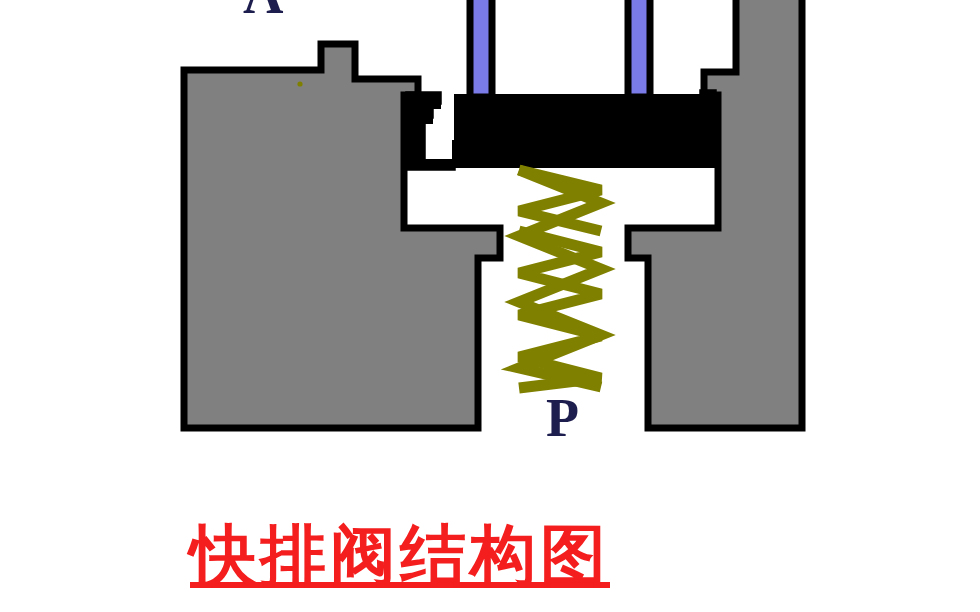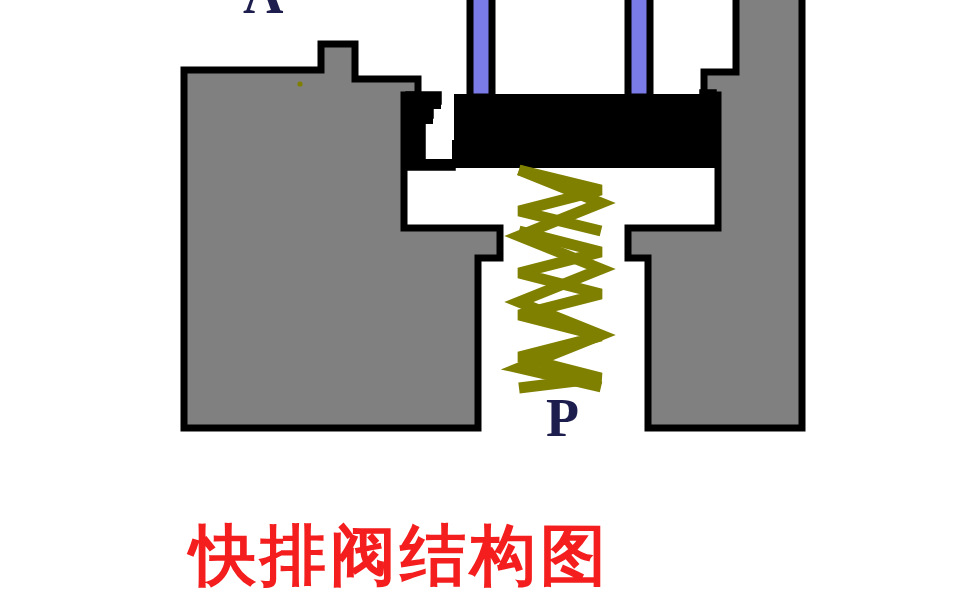--- a/index.html
+++ b/index.html
@@ -56,20 +56,21 @@
     top: 516px;
     width: 800px;
     text-align: center;
     font-family: "DejaVu Sans", "Liberation Sans", sans-serif;
     font-size: 66px;
     font-weight: 700;
     color: #f41e1e;
     letter-spacing: 4px;
     line-height: 1.2;
     white-space: nowrap;
+    text-decoration: underline;
   }
 </style>
 </head>
 <body>
 
 <div id="page">
 
   <svg id="diagram-svg" viewBox="0 0 980 612" xmlns="http://www.w3.org/2000/svg">
 
     <rect x="0" y="0" width="980" height="612" fill="#ffffff"></rect>

